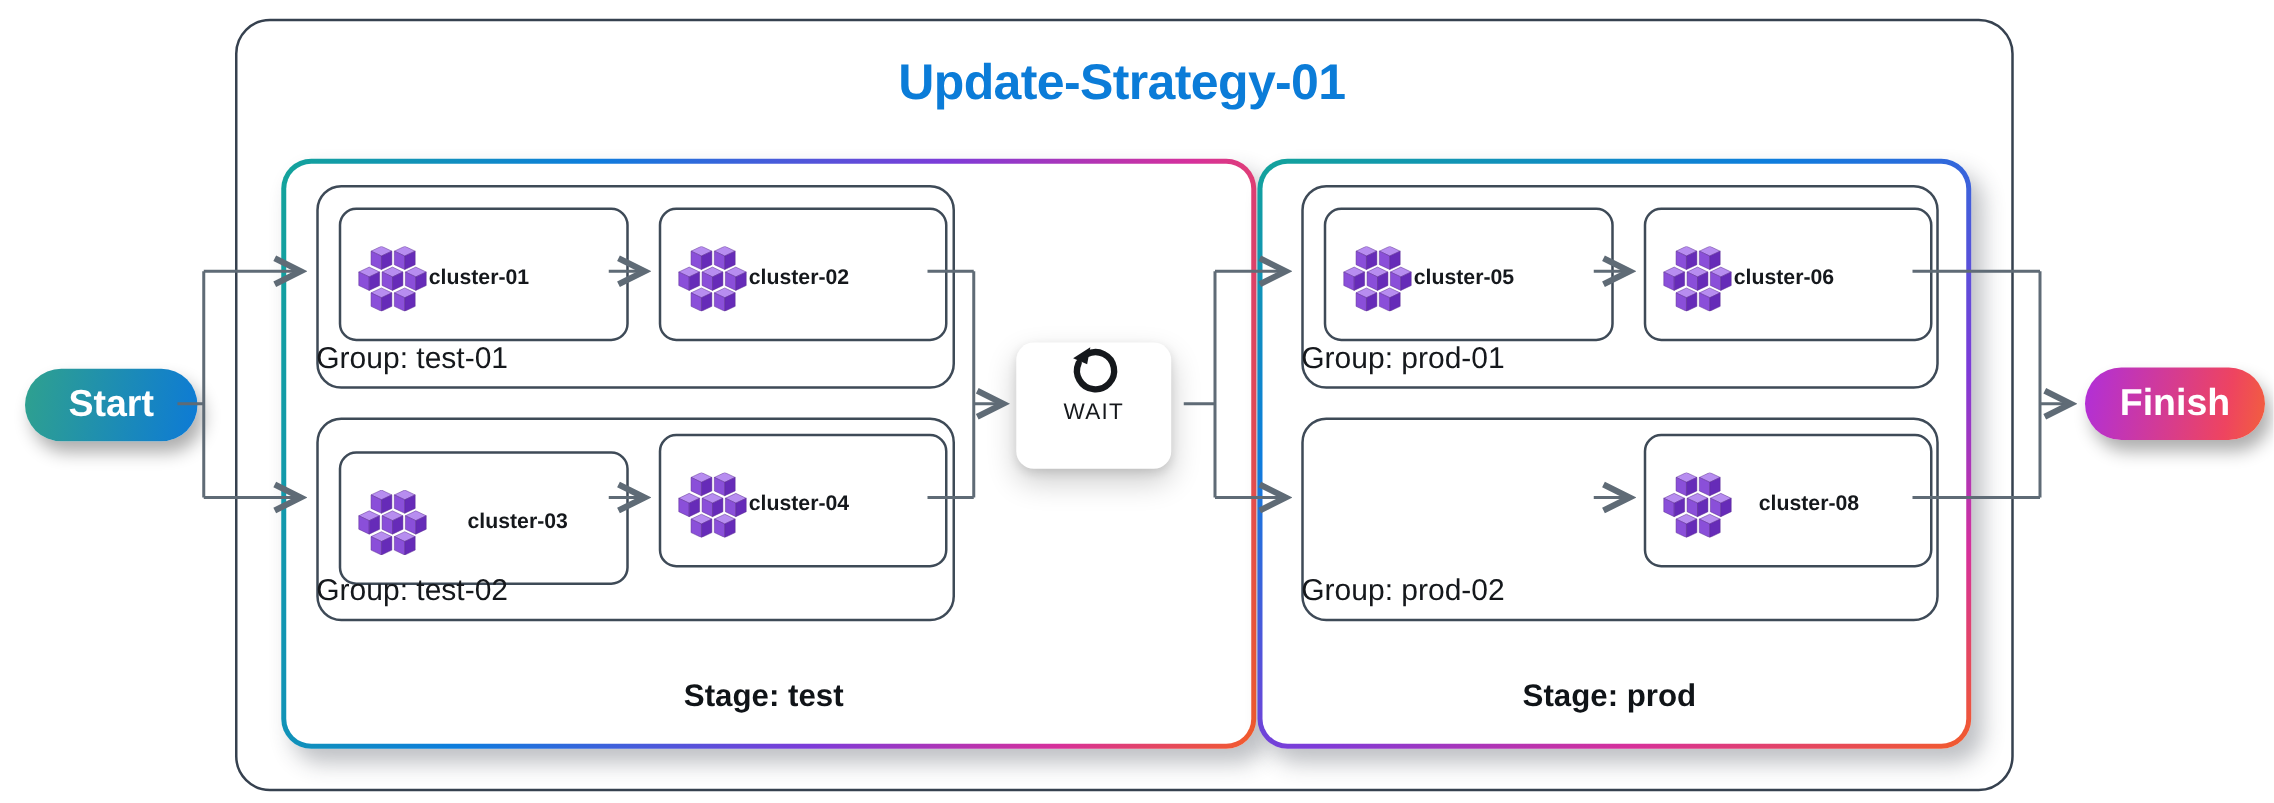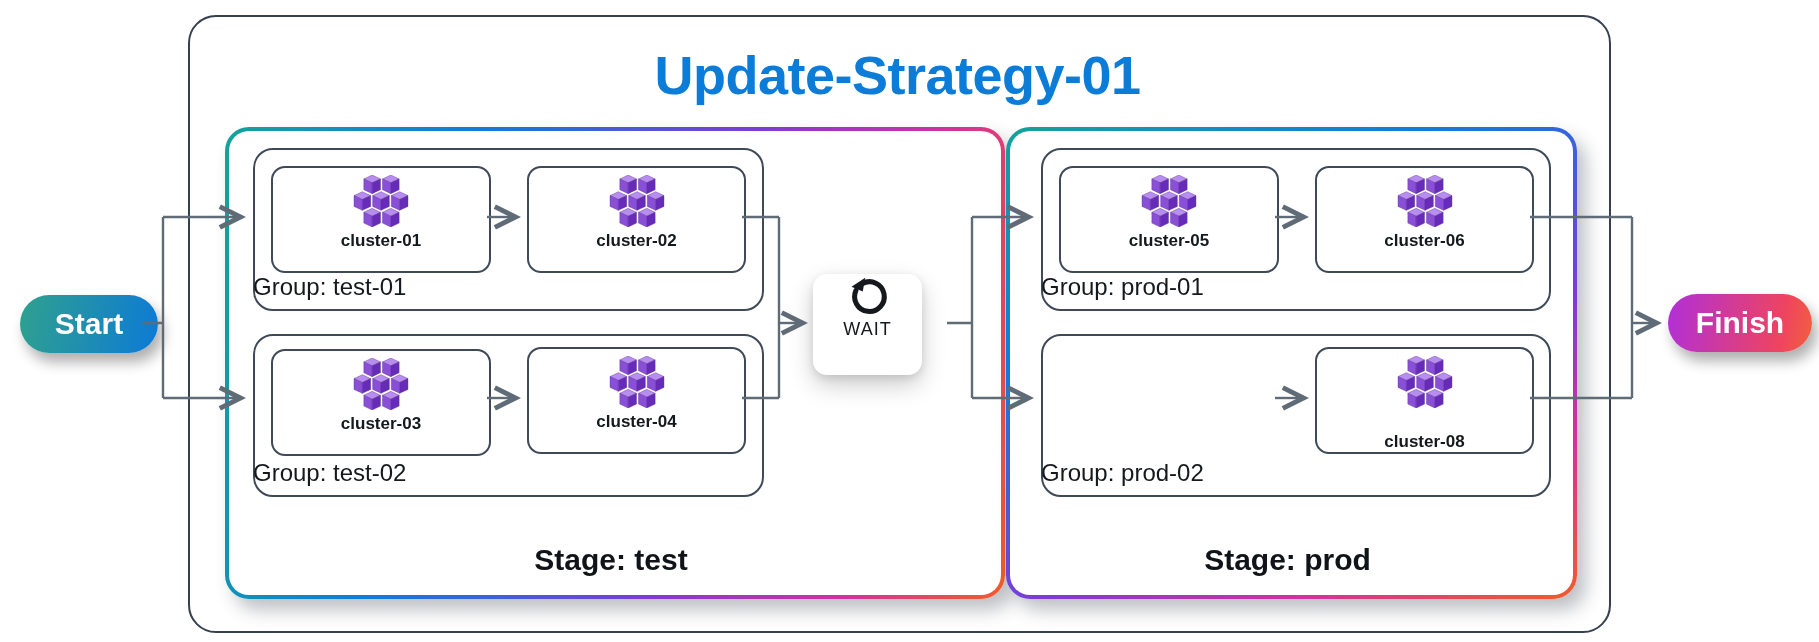--- a/index.html
+++ b/index.html
@@ -6,48 +6,48 @@
   .canvas{
     position:relative;width:1819px;height:642px;background:#ffffff;overflow:hidden;
     font-family:"Liberation Sans","DejaVu Sans",sans-serif;
   }
   .outer{
     position:absolute;left:188px;top:15px;width:1419px;height:614px;
     border:2.5px solid #36414f;border-radius:28px;background:transparent;
   }
   .title{
     position:absolute;left:188px;top:44px;width:1419px;text-align:center;
-    font-size:54px;font-weight:700;color:#0b7cd8;letter-spacing:-0.5px;
+    font-size:40px;font-weight:700;color:#0b7cd8;letter-spacing:-0.5px;
   }
   .stage{
     position:absolute;border-radius:24px;padding:4px;
     box-shadow:9px 11px 18px rgba(40,45,60,.30);
   }
   .stage-test{left:225px;top:127px;width:772px;height:464px;
     background:linear-gradient(103deg,#13a39a 0%,#0d7ddd 28%,#7d3bd8 60%,#d6309b 82%,#f25c2a 100%);}
   .stage-prod{left:1006px;top:127px;width:563px;height:464px;
     background:linear-gradient(150deg,#13a39a 0%,#0d7ddd 30%,#7d3bd8 62%,#d6309b 80%,#f25c2a 100%);}
   .stage-inner{width:100%;height:100%;background:#ffffff;border-radius:20px;box-sizing:border-box;}
   .stage-label{
-    position:absolute;text-align:center;font-size:30px;font-weight:700;color:#101418;
+    position:absolute;text-align:center;font-size:25px;font-weight:700;color:#101418;
   }
   .group{
     position:absolute;height:159px;border:2px solid #3e4a57;border-radius:20px;background:#ffffff;
   }
   .group-label{
     position:absolute;font-size:24px;font-weight:400;color:#15181c;
   }
   .cluster{
     position:absolute;height:103px;border:2px solid #3e4a57;border-radius:14px;background:#ffffff;
-    display:flex;flex-direction:column;align-items:center;
+    display:flex;align-items:center;padding-left:12px;
   }
   .cicon{width:58px;height:52px;margin-top:7px;}
   .clabel{font-size:17px;font-weight:700;color:#15181c;margin-top:4px;}
   .wait{
-    position:absolute;left:813px;top:274px;width:109px;height:101px;border-radius:14px;background:#ffffff;
+    position:absolute;left:813px;top:274px;width:124px;height:101px;border-radius:14px;background:#ffffff;
     box-shadow:0 10px 24px rgba(0,0,0,.20),0 3px 8px rgba(0,0,0,.10);
     display:flex;flex-direction:column;align-items:center;
   }
   .wait-label{font-size:18px;font-weight:400;letter-spacing:1px;color:#15181c;margin-top:1px;}
   .pill{
     position:absolute;height:58px;border-radius:29px;display:flex;align-items:center;justify-content:center;
     color:#ffffff;font-size:30px;font-weight:700;box-shadow:5px 9px 14px rgba(0,0,0,.32);
   }
   .pill-start{left:20px;top:295px;width:138px;background:linear-gradient(100deg,#2fa18e 0%,#0d7ad6 100%);}
   .pill-finish{left:1668px;top:294px;width:144px;background:linear-gradient(100deg,#b02fd9 0%,#ee4460 78%,#f2603d 100%);}
@@ -99,21 +99,21 @@
         <use href="#aks"></use>
       </svg>
     <div class="clabel">cluster-01</div>
   </div>
   <div class="cluster" style="left:527px;top:166px;width:215px;">
     <svg class="cicon" viewBox="0 0 59 53">
         <use href="#aks"></use>
       </svg>
     <div class="clabel">cluster-02</div>
   </div>
-  <div class="cluster" style="left:271px;top:349px;width:216px;">
+  <div class="cluster" style="left:271px;top:361px;width:216px;gap:31px;">
     <svg class="cicon" viewBox="0 0 59 53">
         <use href="#aks"></use>
       </svg>
     <div class="clabel">cluster-03</div>
   </div>
   <div class="cluster" style="left:527px;top:347px;width:215px;">
     <svg class="cicon" viewBox="0 0 59 53">
         <use href="#aks"></use>
       </svg>
     <div class="clabel">cluster-04</div>

